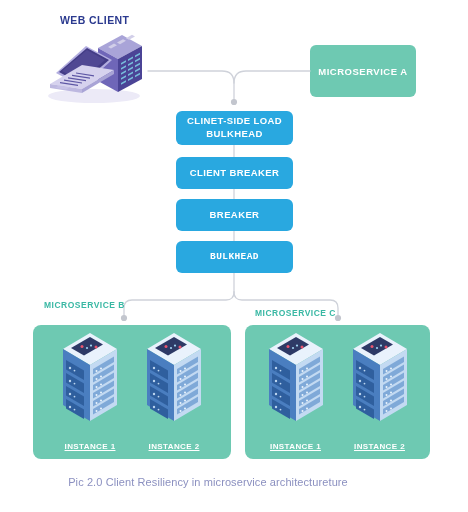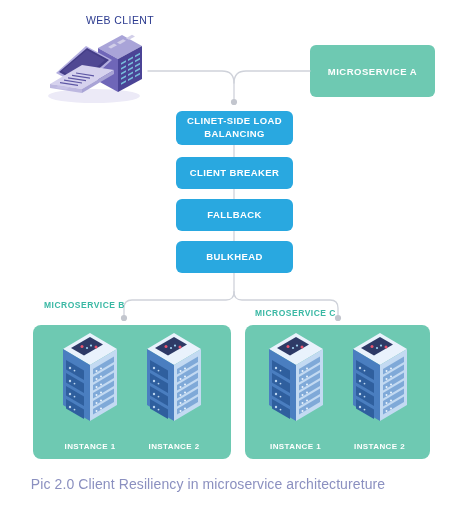--- a/index.html
+++ b/index.html
@@ -20,44 +20,44 @@
     left: 0; top: 0;
     width: 468px;
     height: 512px;
   }
   .abs { position: absolute; }
 
   
   #web-client-label {
     left: 60px; top: 14px;
     width: 120px;
-    text-align: center;
+    text-align: left;
     font-size: 10.5px;
-    font-weight: normal;
+    font-weight: bold;
     letter-spacing: 0.4px;
     color: #2b3a8f;
   }
 
   
   #client-illustration {
     left: 42px; top: 26px;
     width: 112px; height: 80px;
   }
 
   
   #connectors {
     left: 0; top: 0;
     width: 468px; height: 512px;
     pointer-events: none;
   }
 
   
   #microservice-a {
     left: 310px; top: 45px;
-    width: 125px; height: 52px;
+    width: 106px; height: 52px;
     background: #6ec9b2;
     border-radius: 6px;
     display: flex;
     align-items: center;
     justify-content: center;
   }
   #microservice-a .ms-a-text {
     color: #ffffff;
     font-size: 9.5px;
     font-weight: bold;
@@ -76,21 +76,21 @@
     text-align: center;
     color: #ffffff;
     font-size: 9.5px;
     font-weight: bold;
     letter-spacing: 0.4px;
     line-height: 1.35;
   }
   #box-lb       { top: 111px; height: 34px; }
   #box-cb       { top: 157px; height: 32px; }
   #box-fb       { top: 199px; height: 32px; }
-  #box-bh       { top: 241px; height: 32px; }
+  #box-bh       { top: 241px; height: 32px; font-family: Liberation Mono, monospace; }
 
   
   .ms-group-label {
     font-size: 8.5px;
     font-weight: bold;
     letter-spacing: 0.5px;
     color: #3ab8a4;
     white-space: nowrap;
   }
   #ms-b-label { left: 44px; top: 300px; }
@@ -127,28 +127,29 @@
     height: 96px;
     display: block;
   }
   .instance-label {
     margin-top: 15px;
     font-size: 8px;
     font-weight: bold;
     letter-spacing: 0.4px;
     color: #ffffff;
     white-space: nowrap;
+    text-decoration: underline;
   }
 
   
   #caption {
     left: 0; top: 476px;
     width: 416px;
     text-align: center;
-    font-size: 14px;
+    font-size: 11px;
     color: #8b90c0;
     letter-spacing: 0.1px;
   }
 </style>
 </head>
 <body>
 
 <div id="canvas">
 
   <div class="abs" id="web-client-label">WEB CLIENT</div>
@@ -233,29 +234,29 @@
       <path d="M234,292 Q234,300 226,300 L132,300 Q124,300 124,308 L124,317"></path>
       <path d="M234,292 Q234,300 242,300 L330,300 Q338,300 338,308 L338,317"></path>
     </g>
 
     <circle cx="234" cy="102" r="3.1" fill="#c3c6ce"></circle>
     <circle cx="124" cy="318" r="3.1" fill="#c3c6ce"></circle>
     <circle cx="338" cy="318" r="3.1" fill="#c3c6ce"></circle>
   </svg>
 
   <div class="abs blue-box" id="box-lb">
-    <span>CLINET-SIDE LOAD BALANCING</span>
+    <span>CLINET-SIDE LOAD BULKHEAD</span>
   </div>
 
   <div class="abs blue-box" id="box-cb">
     <span>CLIENT BREAKER</span>
   </div>
 
   <div class="abs blue-box" id="box-fb">
-    <span>FALLBACK</span>
+    <span>BREAKER</span>
   </div>
 
   <div class="abs blue-box" id="box-bh">
     <span>BULKHEAD</span>
   </div>
 
   <div class="abs ms-group-label" id="ms-b-label">MICROSERVICE B</div>
 
   <div class="abs ms-panel" id="ms-panel-b">
     <div class="instances-row">

